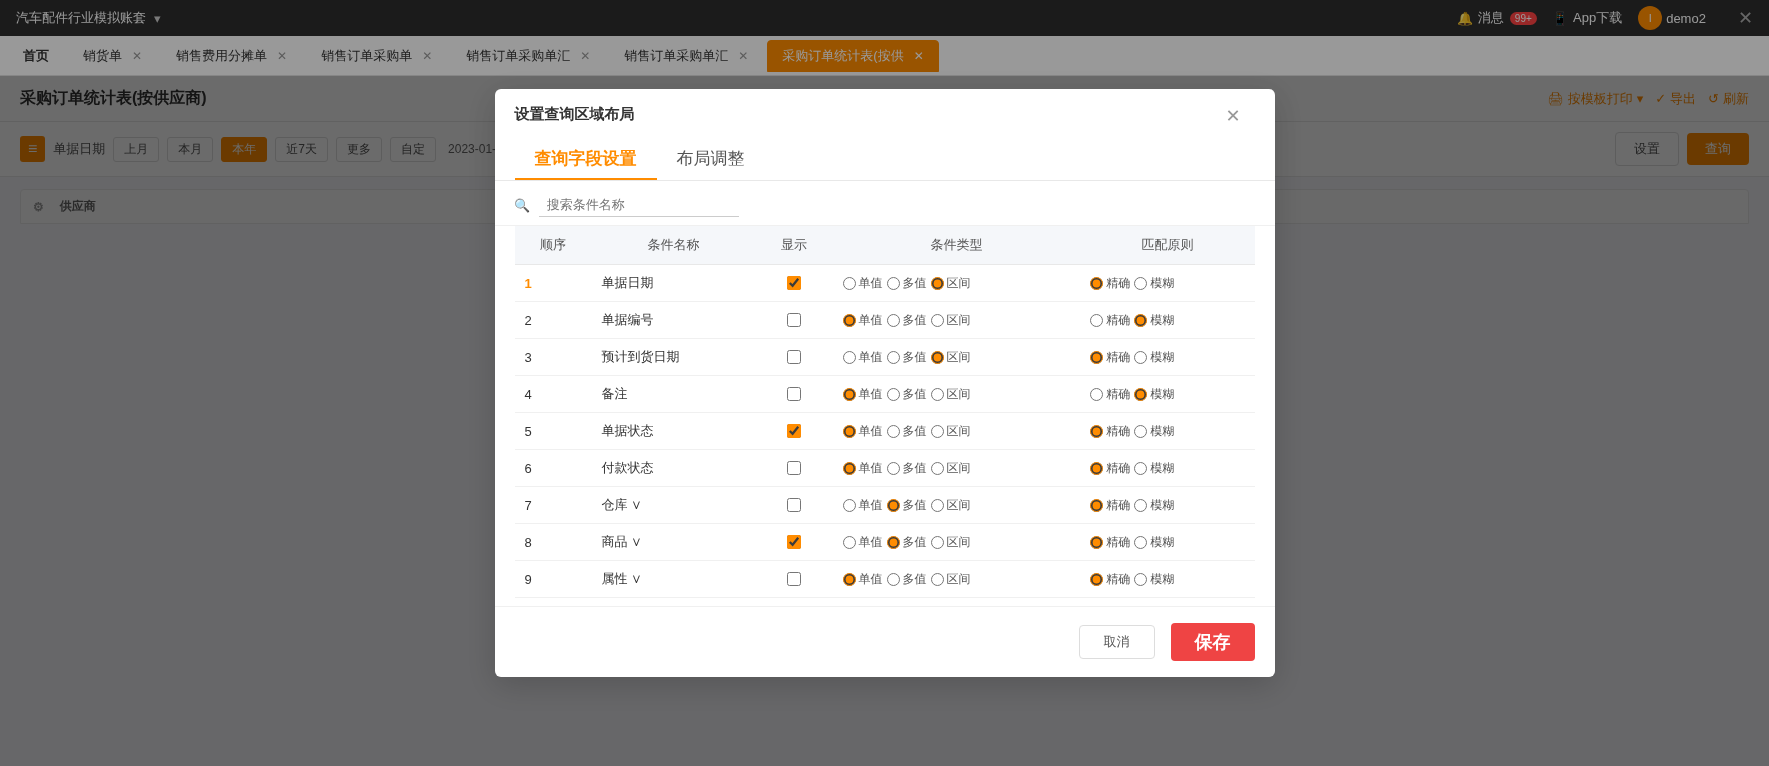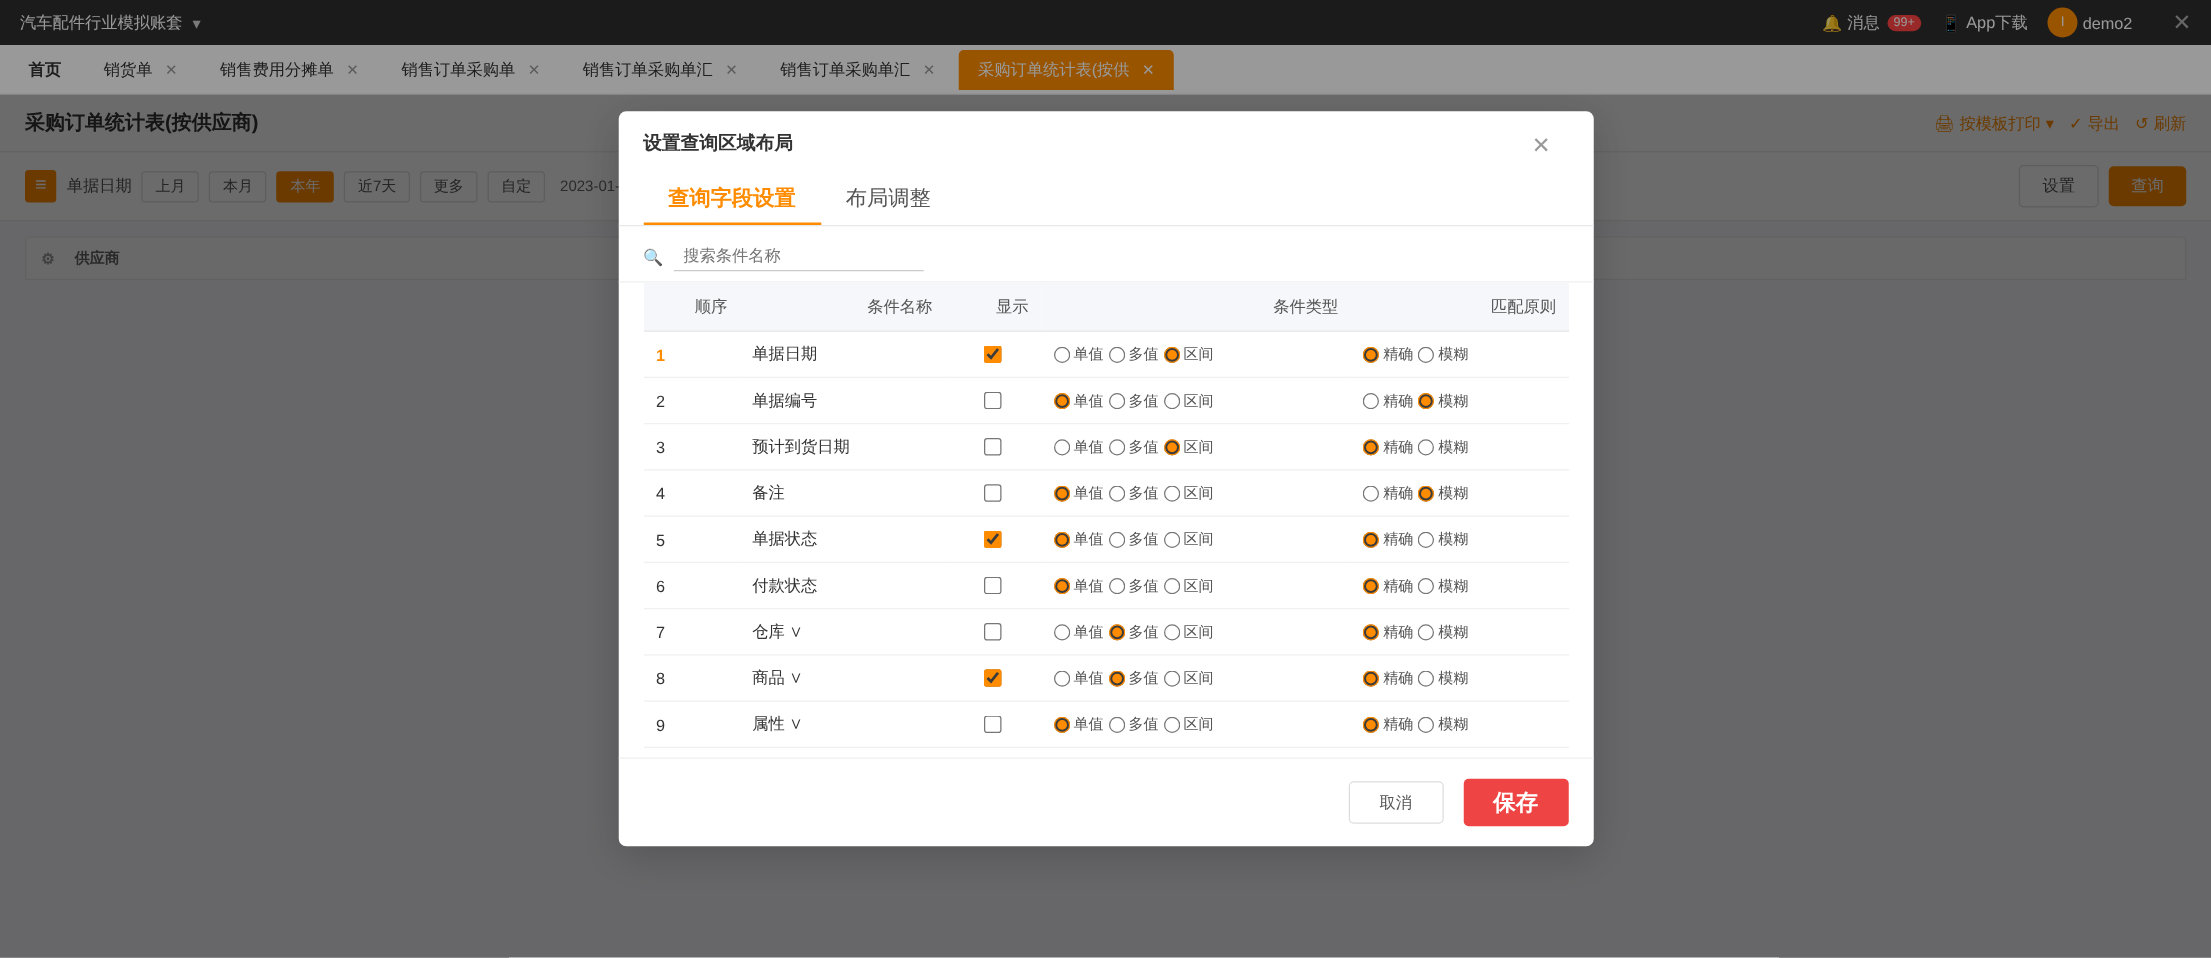--- a/index.html
+++ b/index.html
@@ -171,21 +171,21 @@
     .dialog-table table {
       width: 100%;
       border-collapse: collapse;
       font-size: 13px;
     }
     .dialog-table thead tr {
       background: #f5f7fa;
     }
     .dialog-table thead th {
       padding: 10px 10px;
-      text-align: right;
+      text-align: center;
       color: #555;
       font-weight: normal;
       border-bottom: 1px solid #e8e8e8;
       font-size: 13px;
     }
     .dialog-table tbody tr {
       border-bottom: 1px solid #f0f0f0;
     }
     .dialog-table tbody tr:last-child { border-bottom: none; }
     .dialog-table tbody td {

